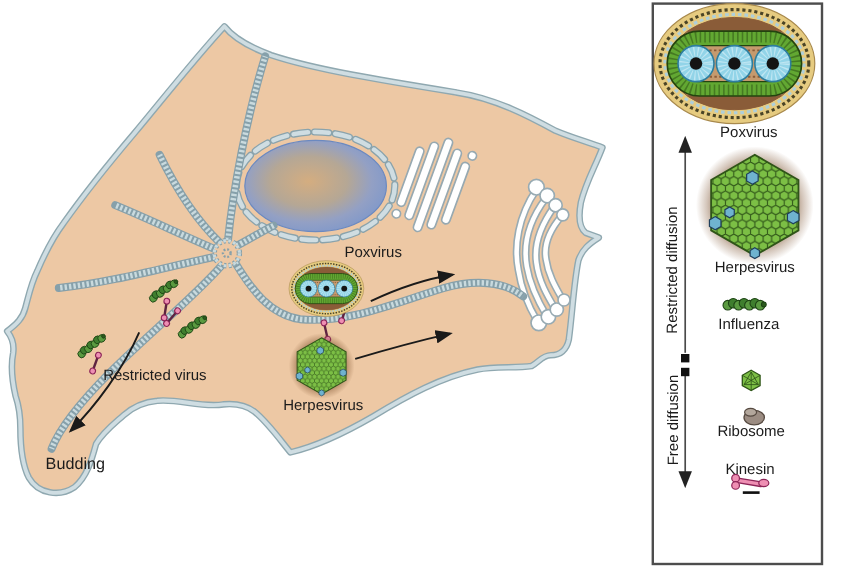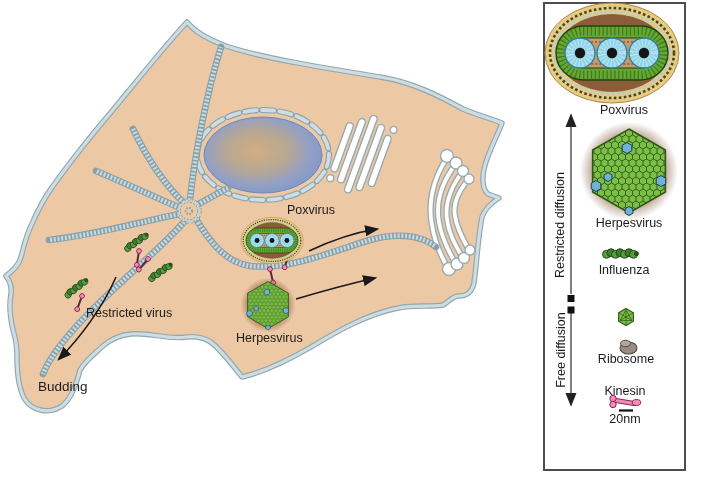--- a/index.html
+++ b/index.html
@@ -260,18 +260,17 @@
   <div class="lbl" style="left:236px;top:331px;">Herpesvirus</div>
   <div class="lbl big" style="left:38px;top:379px;">Budding</div>
 
   <div class="lbl ctr" style="left:564px;top:103px;width:120px;">Poxvirus</div>
   <div class="lbl ctr" style="left:569px;top:216px;width:120px;">Herpesvirus</div>
   <div class="lbl ctr" style="left:564px;top:263px;width:120px;">
     <div>Influenza</div>
   </div>
   <div class="lbl ctr" style="left:566px;top:352px;width:120px;">Ribosome</div>
   <div class="lbl ctr" style="left:565px;top:384px;width:120px;">Kinesin</div>
-  <div class="lbl ctr" style="left:565px;top:411.5px;width:120px;">20nm</div>
 
   <div class="lbl rot" style="left:494px;top:218px;width:132px;height:14px;">Restricted diffusion</div>
   <div class="lbl rot" style="left:518px;top:343px;width:86px;height:14px;">Free diffusion</div>
 
 </div>
 
 </body></html>

